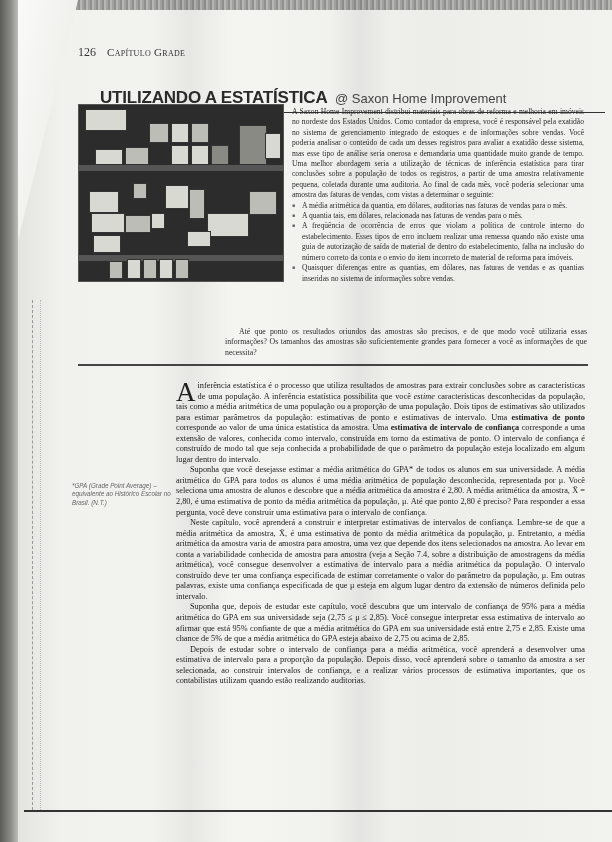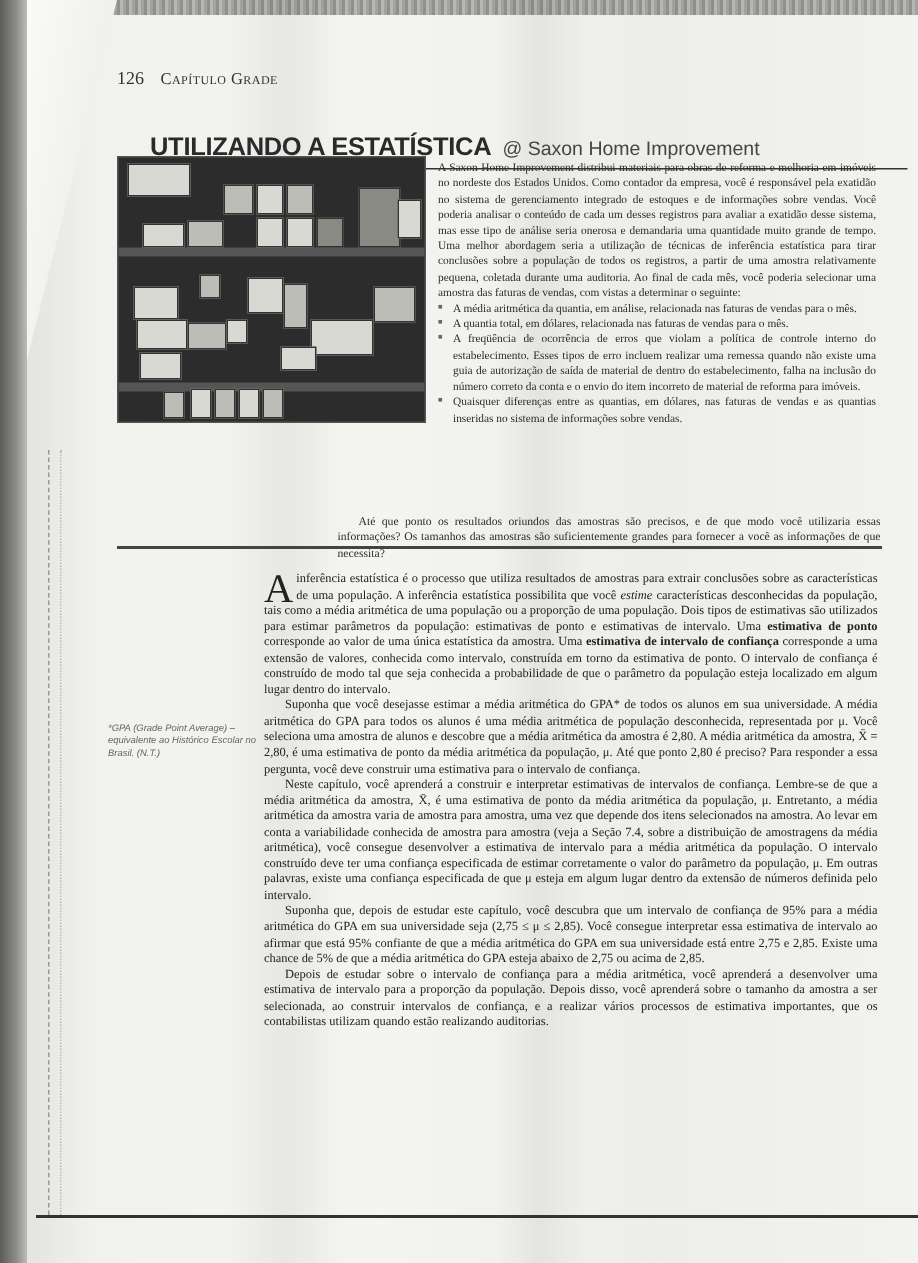--- a/index.html
+++ b/index.html
@@ -18,21 +18,21 @@
   .photo { position:absolute; left:78px; top:104px; width:204px; height:176px; background:#2c2c2c; overflow:hidden; border:1px solid #555; }
   .shelf { position:absolute; left:0; width:100%; height:6px; background:#555; }
   .box { position:absolute; background:#bdbdb7; border:1px solid #333; }
   .box.d { background:#8a8a84; }
   .box.l { background:#d9d9d3; }
   .intro { position:absolute; left:292px; top:107px; width:292px; font-size:7.6px; line-height:10.4px; text-align:justify; color:#2b2b2b; }
   .intro p { margin:0; }
   .intro ul { list-style:none; margin:0; padding:0; }
   .intro li { position:relative; padding-left:10px; }
   .intro li::before { content:"■"; position:absolute; left:0; top:0; font-size:5px; color:#666; }
-  .question { position:absolute; left:225px; top:343px; width:362px; font-size:7.8px; line-height:10.4px; text-align:justify; text-indent:14px; color:#2b2b2b; }
+  .question { position:absolute; left:225px; top:327px; width:362px; font-size:7.8px; line-height:10.4px; text-align:justify; text-indent:14px; color:#2b2b2b; }
   .sep { position:absolute; left:78px; top:364px; width:510px; height:1.5px; background:#444; }
   .sep2 { position:absolute; left:24px; top:810px; width:588px; height:2px; background:#333; }
   .margin-note { position:absolute; left:72px; top:482px; width:100px; font-family:"Liberation Sans", sans-serif; font-style:italic; font-size:6.3px; line-height:8.4px; color:#666; }
   .main { position:absolute; left:176px; top:381px; width:409px; font-size:8.3px; line-height:10.55px; text-align:justify; color:#222; }
   .main p { margin:0; text-indent:14px; }
   .main p.first { text-indent:0; }
   .dropcap { float:left; font-size:27px; line-height:20px; margin:1px 2px 0 0; color:#222; }
   .main b { font-weight:bold; }
   .main i { font-style:italic; }
   .shadow1 { position:absolute; left:150px; top:0; width:80px; height:842px; background:linear-gradient(90deg,rgba(0,0,0,0),rgba(0,0,0,.05),rgba(0,0,0,0)); pointer-events:none; }
@@ -88,22 +88,22 @@
   <div class="box" style="left:30px;top:156px;width:12px;height:16px;"></div>
   <div class="box l" style="left:48px;top:154px;width:12px;height:18px;"></div>
   <div class="box" style="left:64px;top:154px;width:12px;height:18px;"></div>
   <div class="box l" style="left:80px;top:154px;width:12px;height:18px;"></div>
   <div class="box" style="left:96px;top:154px;width:12px;height:18px;"></div>
 </div>
 
 <div class="intro">
   <p>A Saxon Home Improvement distribui materiais para obras de reforma e melhoria em imóveis no nordeste dos Estados Unidos. Como contador da empresa, você é responsável pela exatidão no sistema de gerenciamento integrado de estoques e de informações sobre vendas. Você poderia analisar o conteúdo de cada um desses registros para avaliar a exatidão desse sistema, mas esse tipo de análise seria onerosa e demandaria uma quantidade muito grande de tempo. Uma melhor abordagem seria a utilização de técnicas de inferência estatística para tirar conclusões sobre a população de todos os registros, a partir de uma amostra relativamente pequena, coletada durante uma auditoria. Ao final de cada mês, você poderia selecionar uma amostra das faturas de vendas, com vistas a determinar o seguinte:</p>
   <ul>
-    <li>A média aritmética da quantia, em análise, relacionada nas faturas de vendas para o mês.</li>
-    <li>A quantia total, em dólares, relacionada nas faturas de vendas para o mês.</li>
+    <li>A média aritmética da quantia, em dólares, auditorias nas faturas de vendas para o mês.</li>
+    <li>A quantia tais, em dólares, relacionada nas faturas de vendas para o mês.</li>
     <li>A freqüência de ocorrência de erros que violam a política de controle interno do estabelecimento. Esses tipos de erro incluem realizar uma remessa quando não existe uma guia de autorização de saída de material de dentro do estabelecimento, falha na inclusão do número correto da conta e o envio do item incorreto de material de reforma para imóveis.</li>
     <li>Quaisquer diferenças entre as quantias, em dólares, nas faturas de vendas e as quantias inseridas no sistema de informações sobre vendas.</li>
   </ul>
 </div>
 
 <div class="question">Até que ponto os resultados oriundos das amostras são precisos, e de que modo você utilizaria essas informações? Os tamanhos das amostras são suficientemente grandes para fornecer a você as informações de que necessita?</div>
 
 <div class="sep"></div>
 
 <div class="margin-note">*GPA (Grade Point Average) – equivalente ao Histórico Escolar no Brasil. (N.T.)</div>

